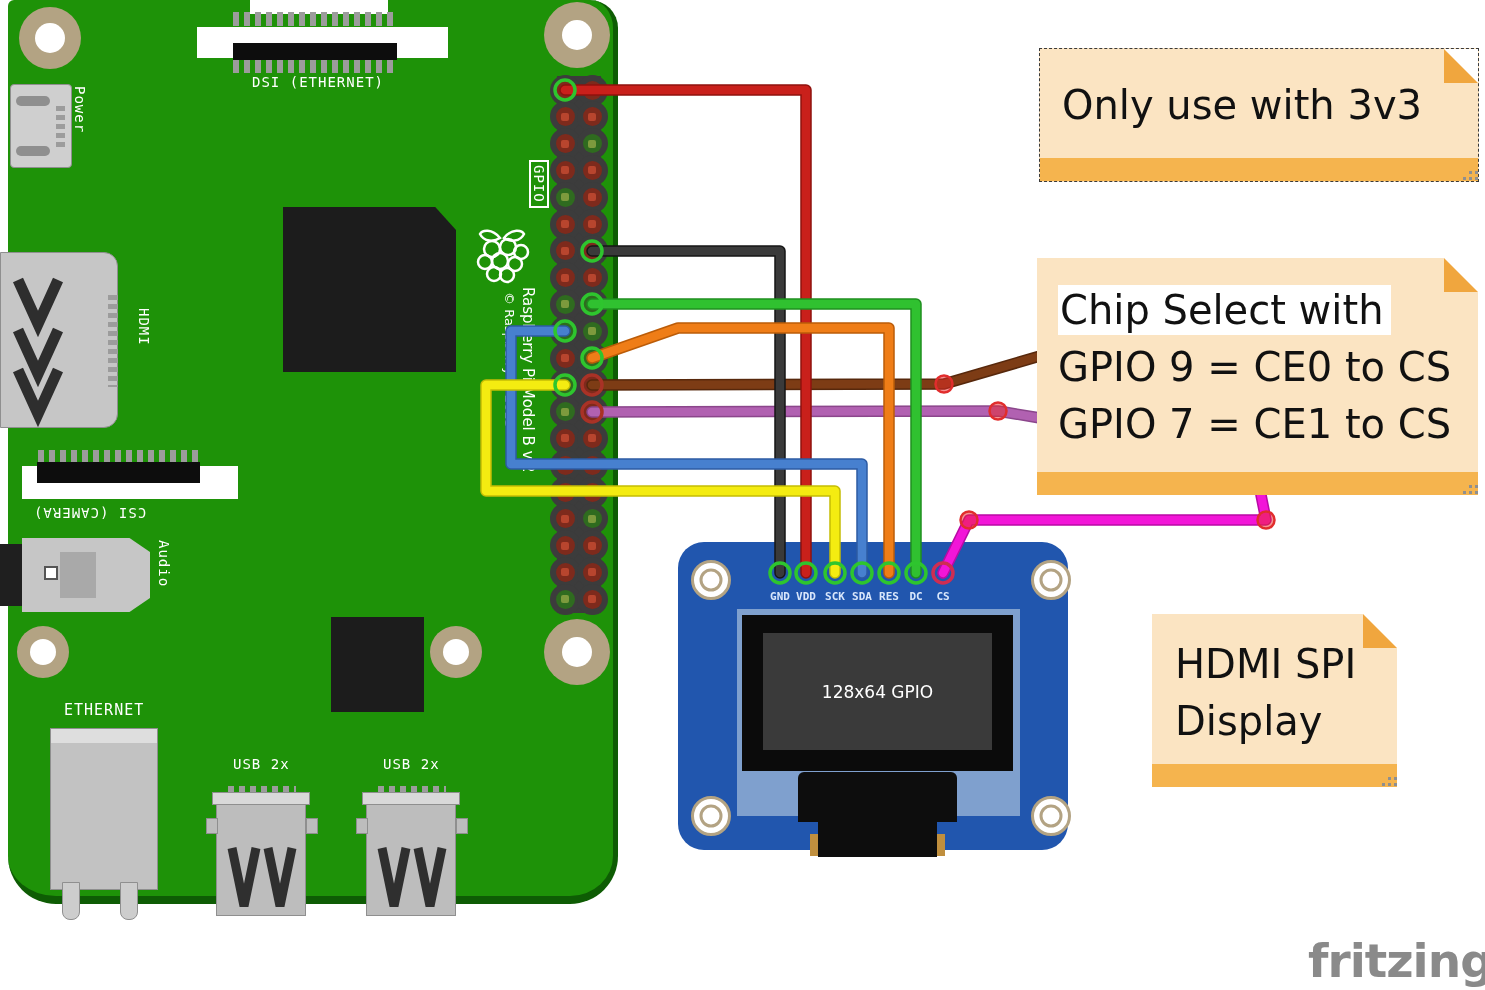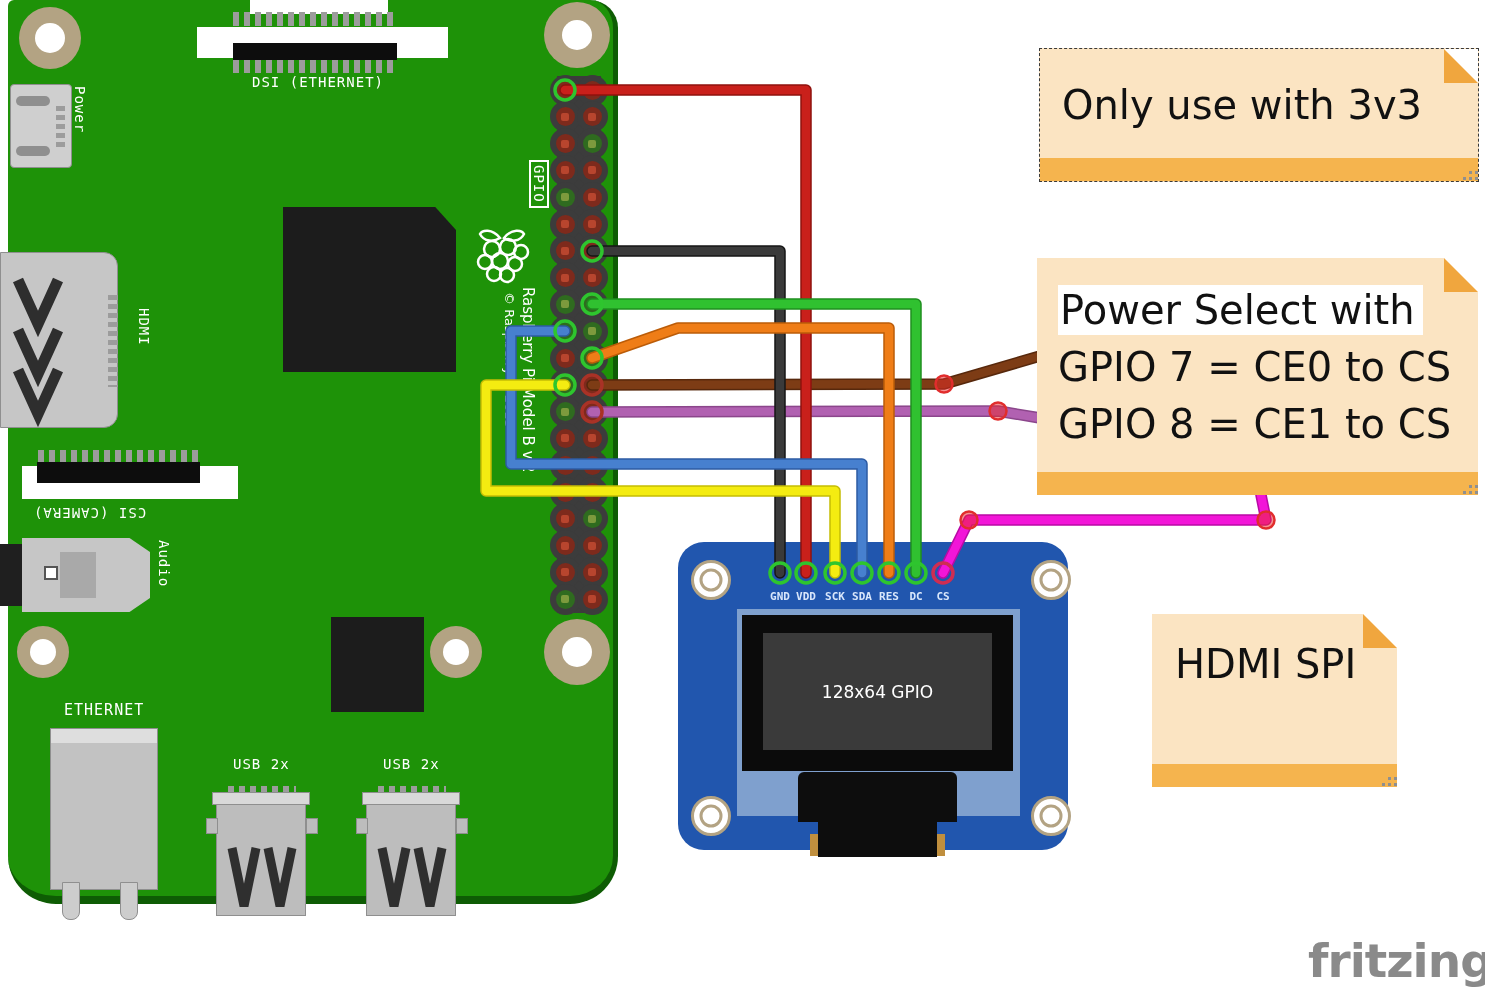--- a/index.html
+++ b/index.html
@@ -398,29 +398,30 @@
 
   <div class="note dashed" style="left:1039px;top:48px;width:440px;height:134px;">
     <div class="fold"></div>
     <div class="line" style="margin:28px 0 0 22px;">Only use with 3v3</div>
     <div class="strip"></div>
     <span class="grip"></span>
   </div>
 
   <div class="note" style="left:1037px;top:258px;width:441px;height:237px;">
     <div class="fold"></div>
-    <div class="line" style="margin:24px 0 0 21px;"><span class="hl">Power Select with</span></div>
-    <div class="line" style="margin:0 0 0 21px;">GPIO 7 = CE0 to CS</div>
-    <div class="line" style="margin:0 0 0 21px;">GPIO 8 = CE1 to CS</div>
+    <div class="line" style="margin:24px 0 0 21px;"><span class="hl">Chip Select with</span></div>
+    <div class="line" style="margin:0 0 0 21px;">GPIO 9 = CE0 to CS</div>
+    <div class="line" style="margin:0 0 0 21px;">GPIO 7 = CE1 to CS</div>
     <div class="strip"></div>
     <span class="grip"></span>
   </div>
 
   <div class="note" style="left:1152px;top:614px;width:245px;height:173px;">
     <div class="fold"></div>
     <div class="line" style="margin:22px 0 0 23px;">HDMI SPI</div>
+    <div class="line" style="margin:0 0 0 23px;">Display</div>
     <div class="strip"></div>
     <span class="grip"></span>
   </div>
 
   <div id="watermark">fritzing</div>
 
 </div>
 
 </body></html>

